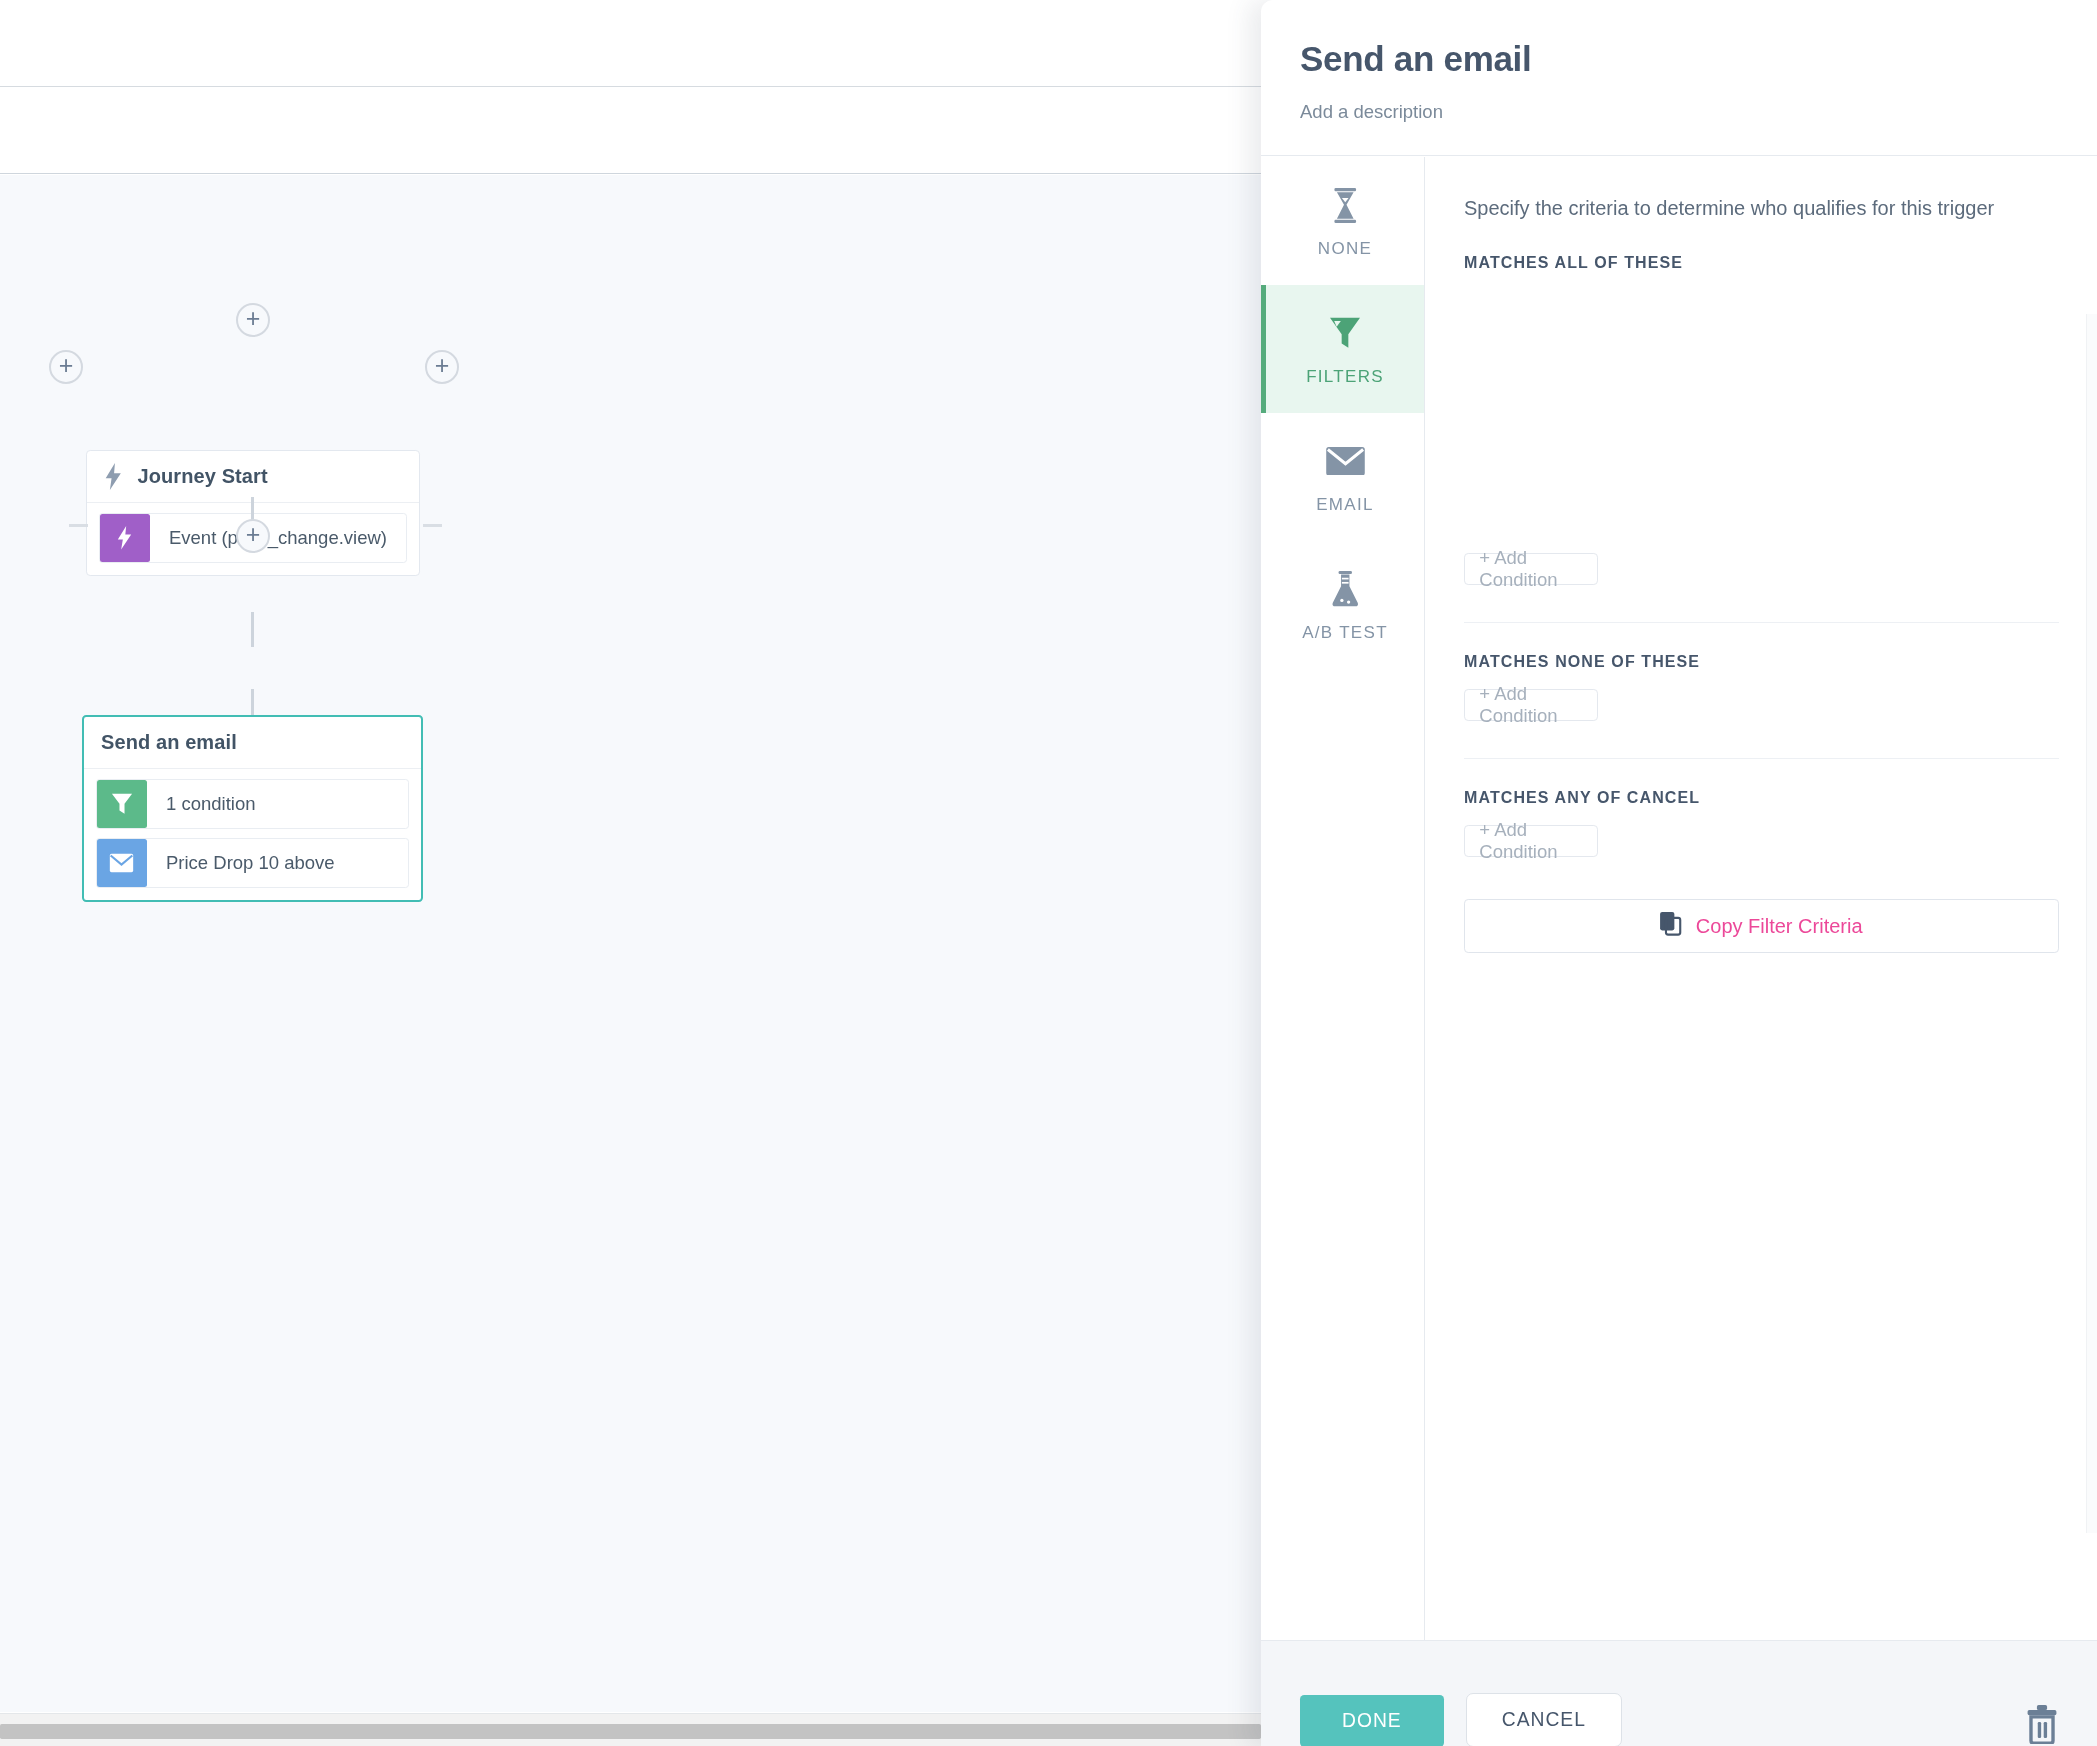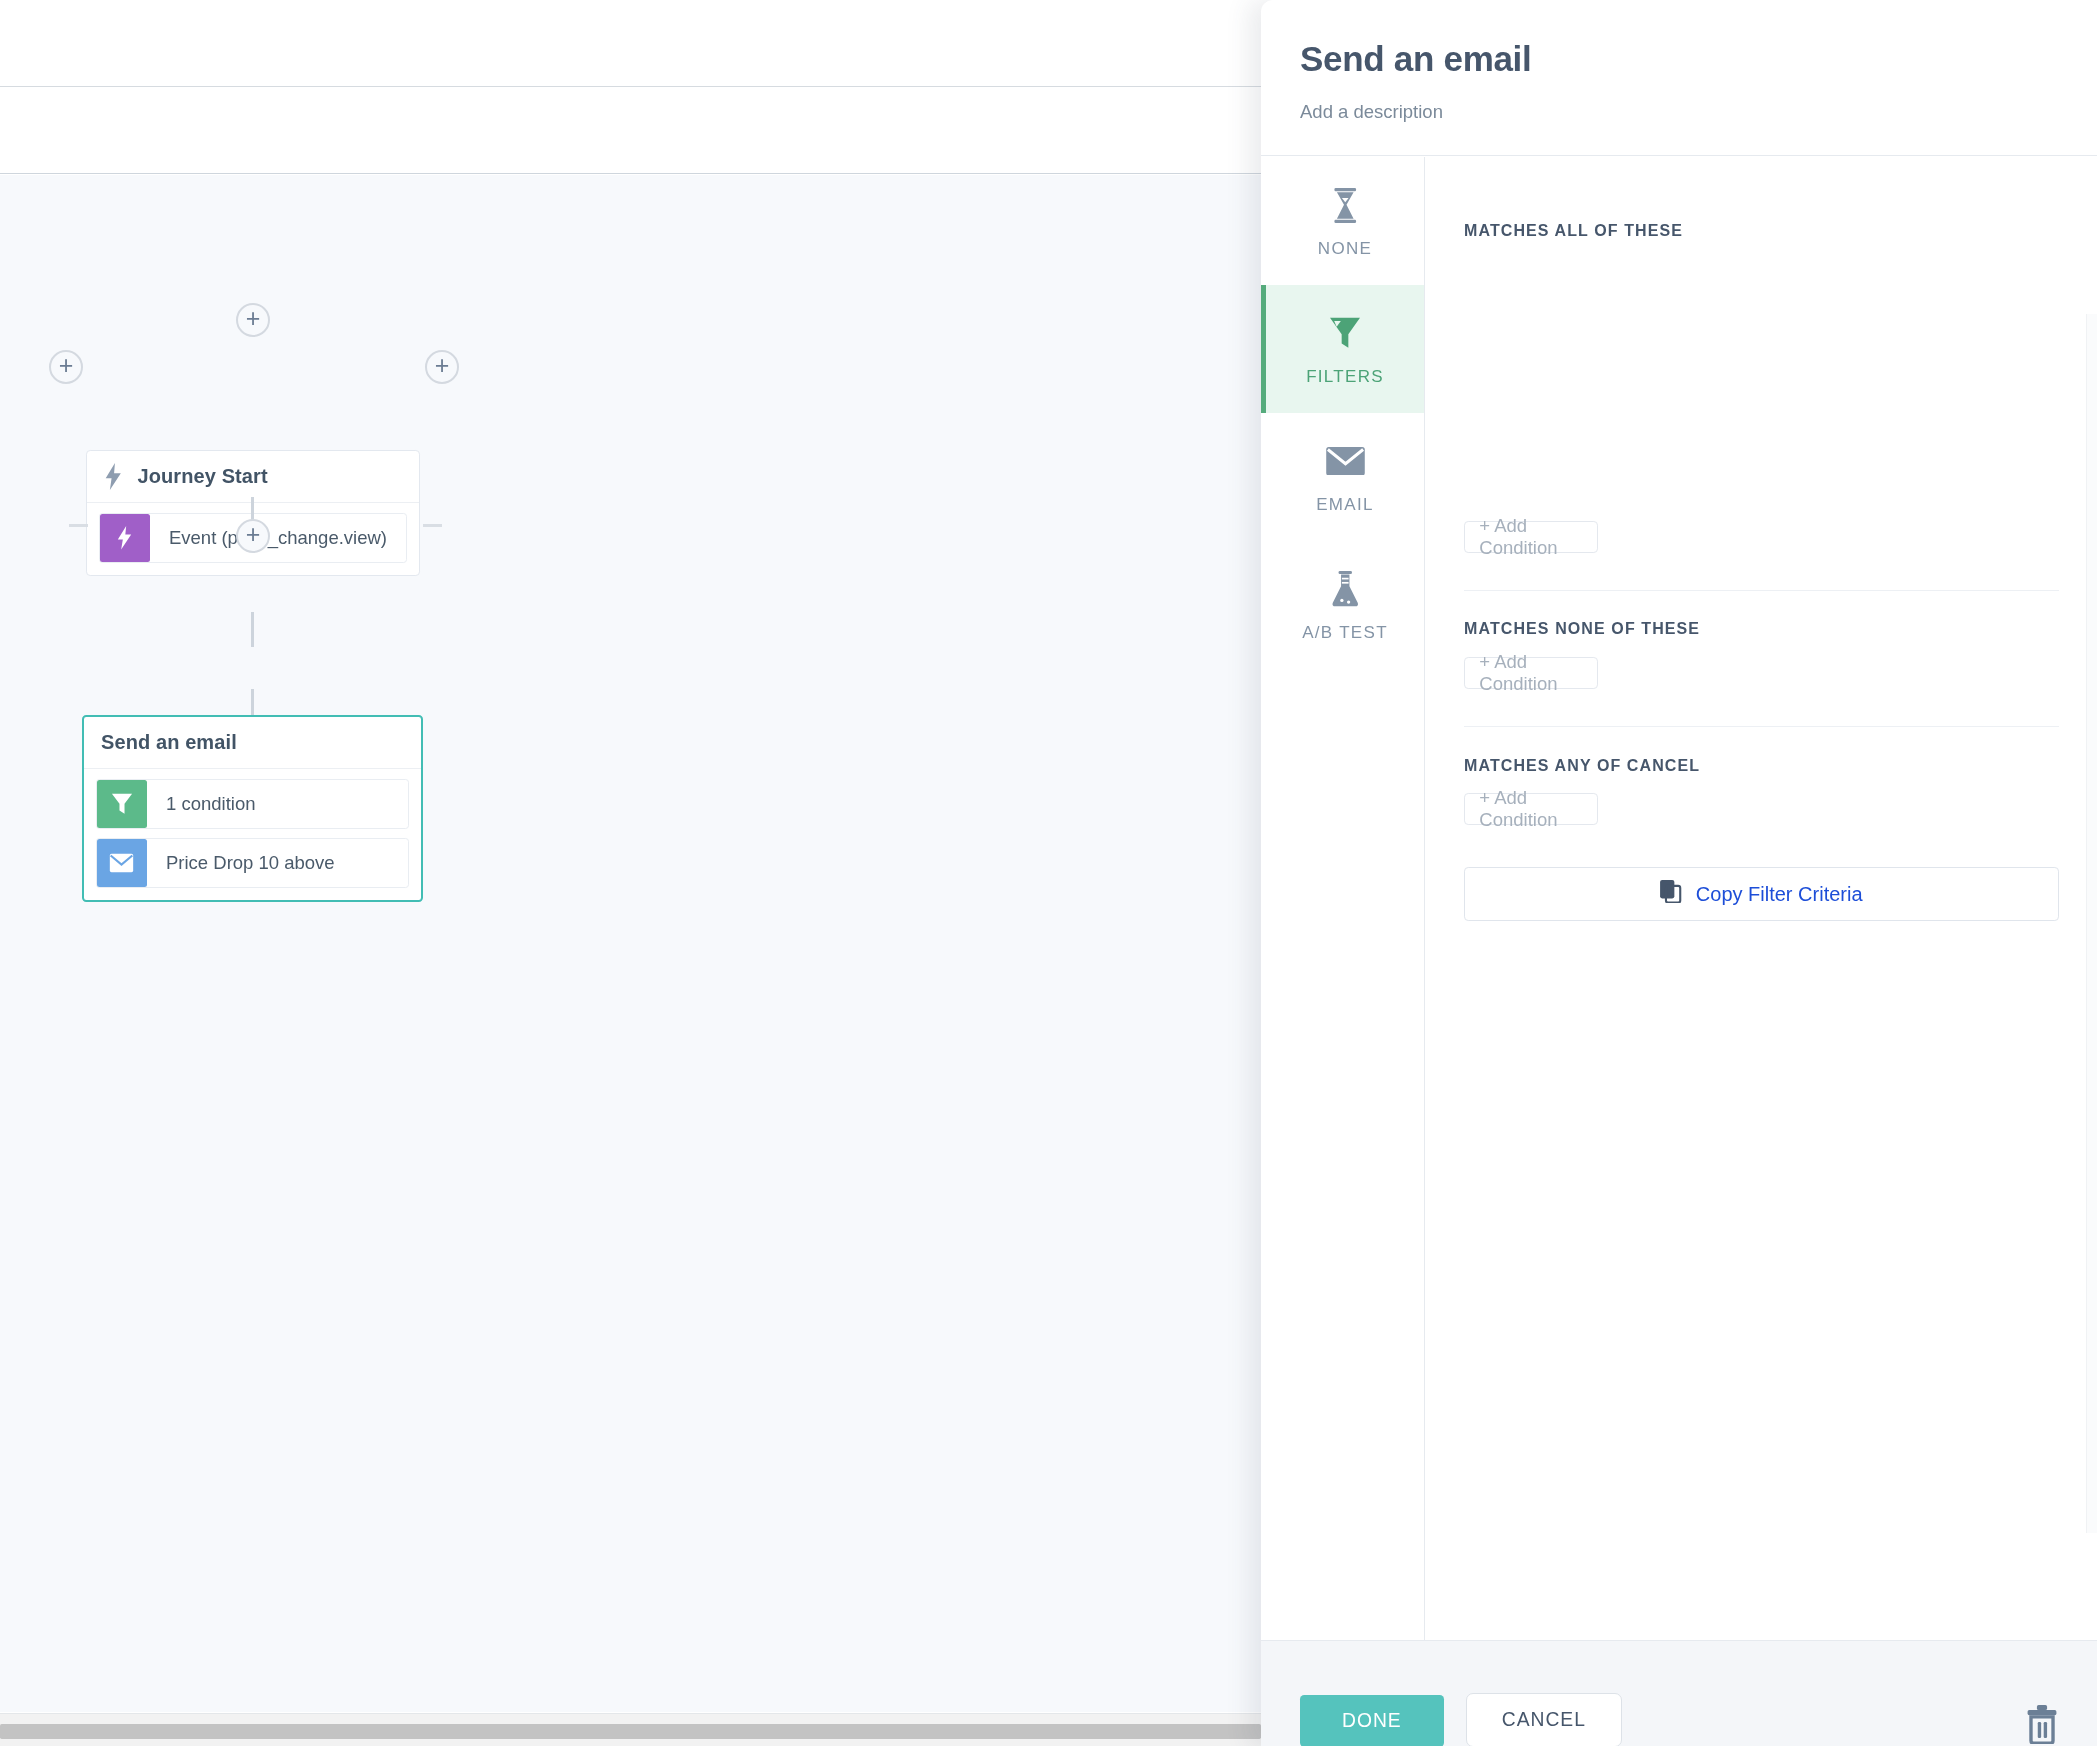--- a/index.html
+++ b/index.html
@@ -126,21 +126,21 @@
   .add-condition {
     margin-top: 18.5px; width: 134px; height: 32px;
     border: 0.8px solid #e4e8ee; border-radius: 4.2px;
     display: flex; align-items: center; padding-left: 14.3px;
     font-size: 18.5px; color: #a6b0bc; background: #fff;
   }
   .divider { margin-top: 37px; height: 0.8px; background: #edf0f4; }
   .copy-btn {
     margin-top: 42px; height: 54px; border: 0.8px solid #e0e5ec; border-radius: 4.2px;
     display: flex; align-items: center; justify-content: center;
-    gap: 13.4px; font-size: 20px; color: #1d4ed8; background: #fff;
+    gap: 13.4px; font-size: 20px; color: #ec4899; background: #fff;
   }
 
   
   .panel-foot {
     position: absolute; left: 0; bottom: 0; width: 100%; height: 107px;
     background: #f4f6f9; border-top: 0.8px solid #e6eaef;
     display: flex; align-items: flex-end; padding: 0 39px;
   }
   .btn-done {
     background: #55c3bd; color: #fff; font-size: 19.3px; letter-spacing: 1px;
@@ -286,20 +286,21 @@
             <rect x="13" y="8" width="8" height="2" fill="#ffffff"></rect>
             <rect x="13" y="13" width="8" height="2" fill="#ffffff"></rect>
           </svg>
         </span>
         <span class="tab-lbl">A/B TEST</span>
       </div>
     </div>
 
     <div class="content">
 
+      <div class="intro">Specify the criteria to determine who qualifies for this trigger</div>
 
       <div class="section-label">MATCHES ALL OF THESE</div>
       <div style="height:262px"></div>
       <div class="add-condition">+ Add Condition</div>
 
       <div class="divider"></div>
       <div class="section-label">MATCHES NONE OF THESE</div>
       <div class="add-condition">+ Add Condition</div>
 
       <div class="divider"></div>

